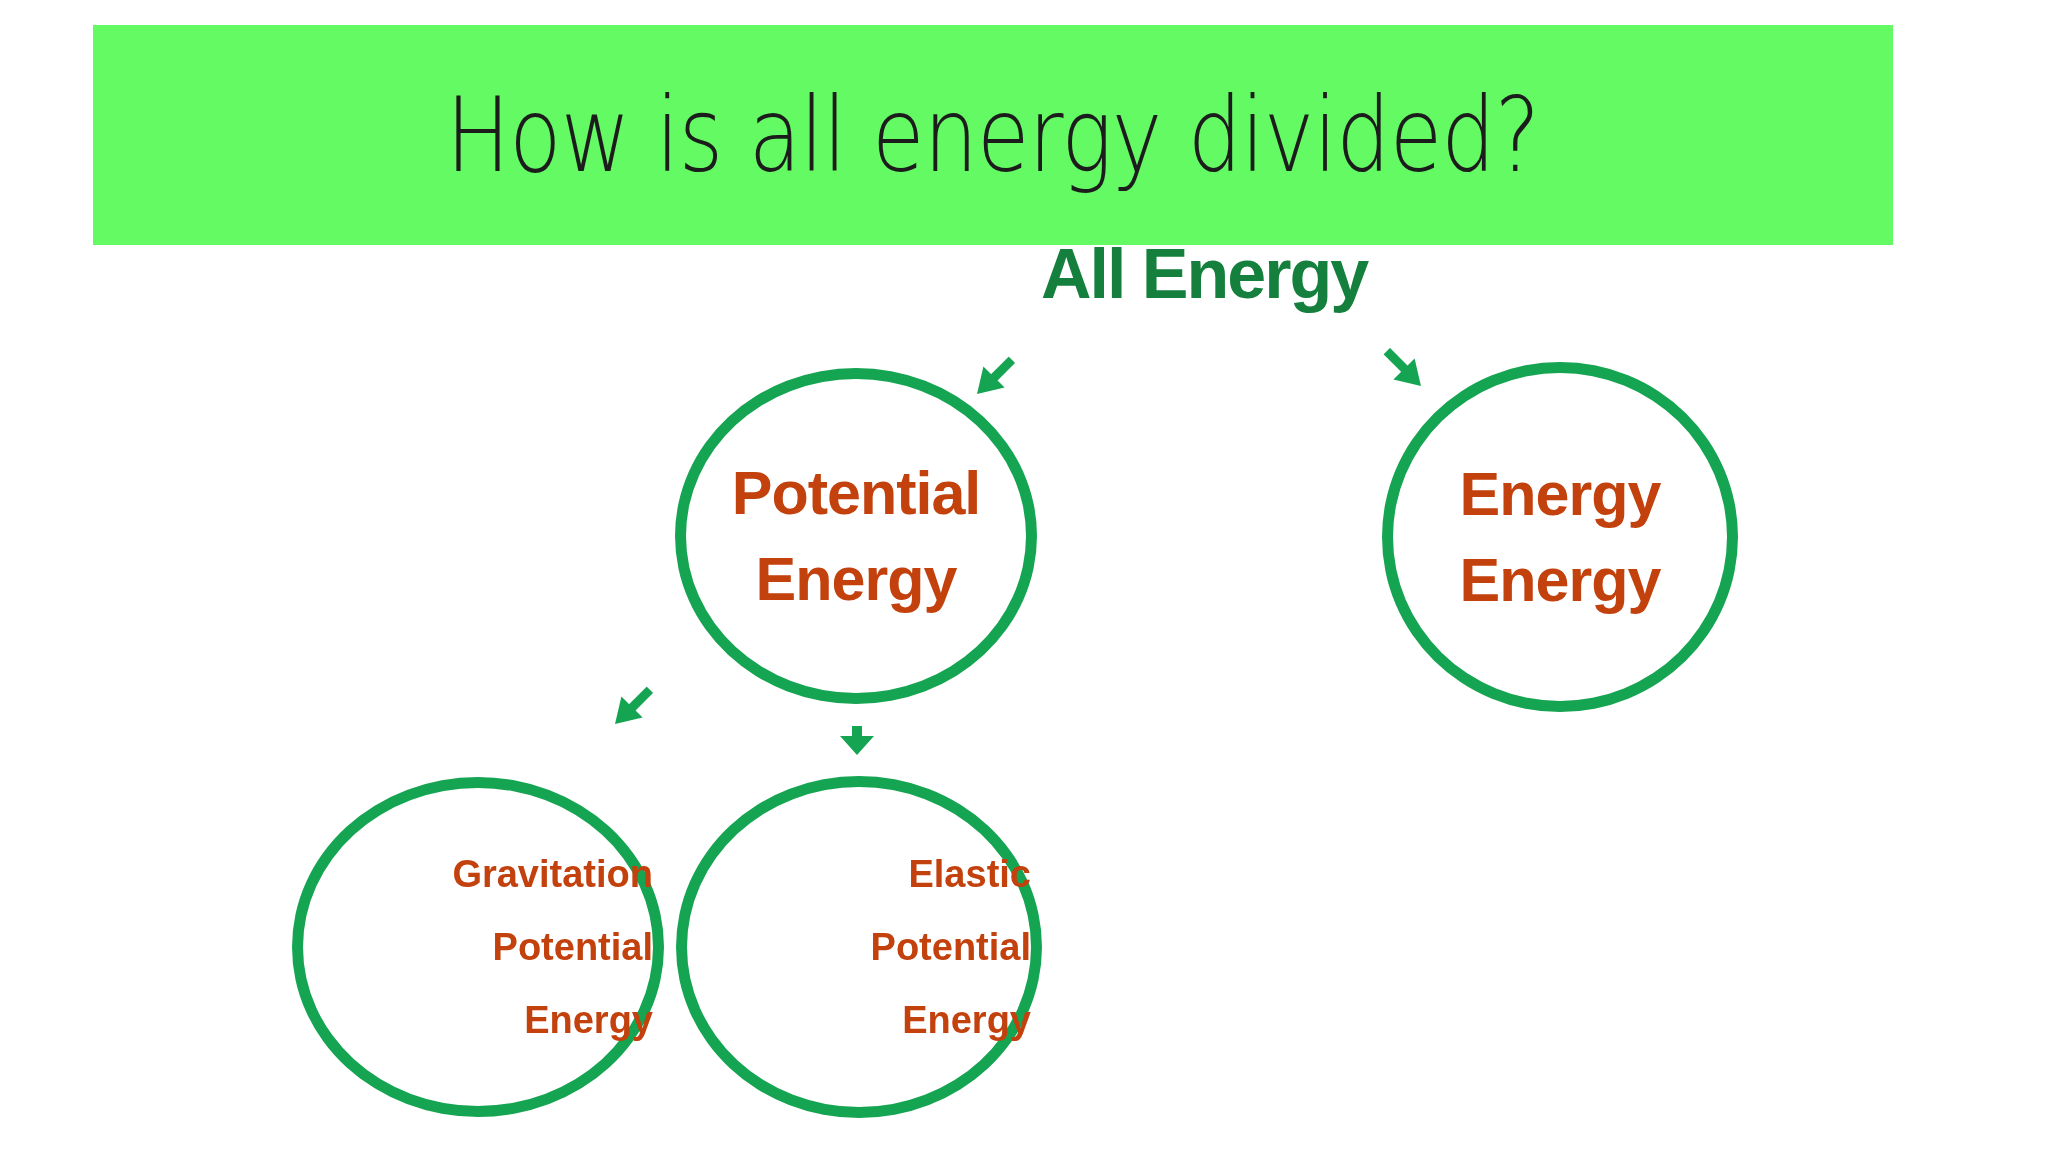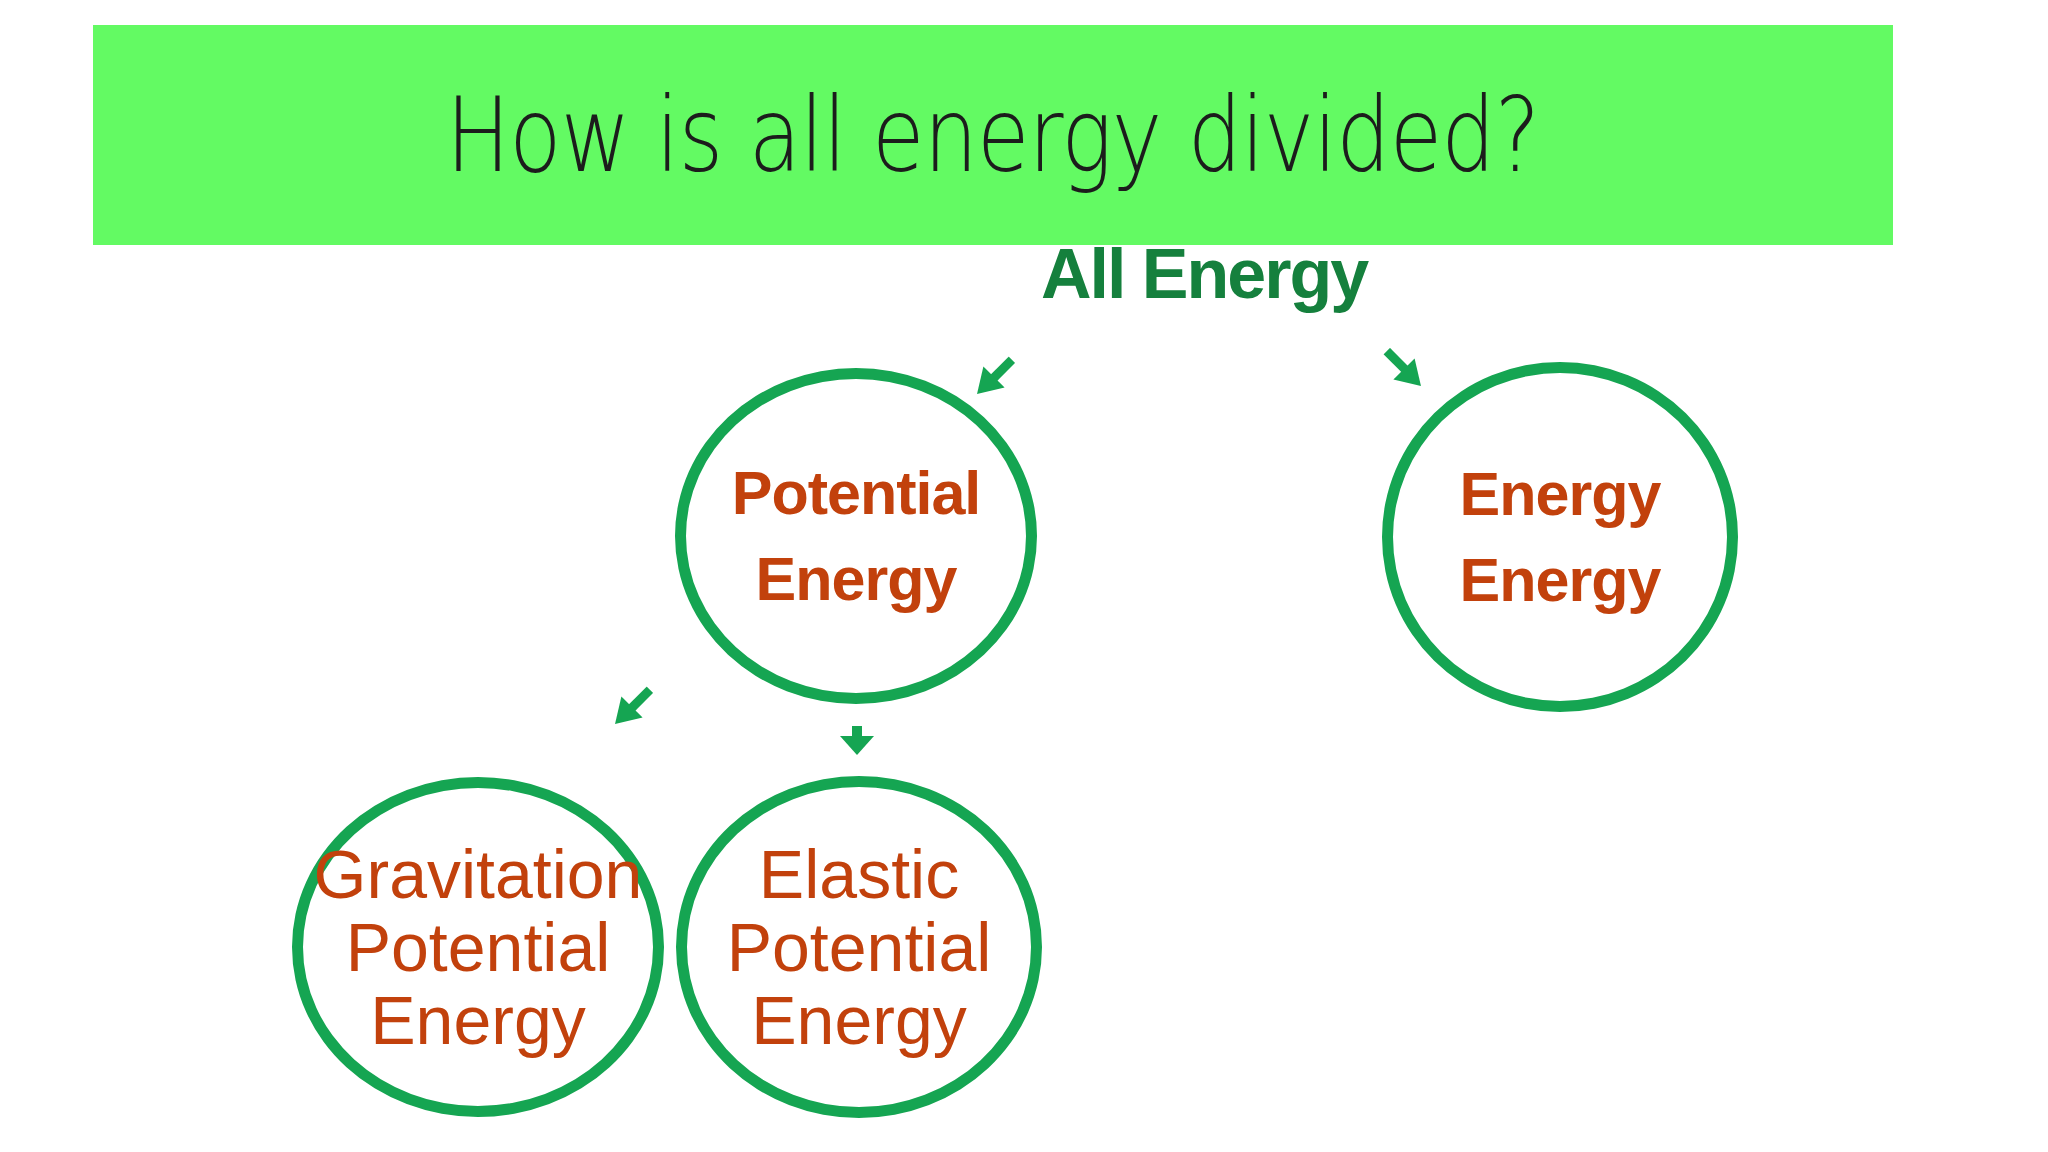--- a/index.html
+++ b/index.html
@@ -68,23 +68,24 @@
     text-align: center;
     color: #c2410c;
   }
   .node.level-1 {
     font-weight: bold;
     font-size: 61px;
     line-height: 86px;
     letter-spacing: -1px;
   }
   .node.level-2 {
-    font-weight: normal;
-    font-size: 68px;
+    font-weight: bold;
+    font-size: 38px;
     line-height: 73px;
+    align-items: flex-end;
   }
   .node-potential    { left: 675px;  top: 368px; width: 362px; height: 336px; }
   .node-kinetic      { left: 1382px; top: 362px; width: 356px; height: 350px; }
   .node-gravitation  { left: 292px;  top: 777px; width: 372px; height: 340px; }
   .node-elastic      { left: 676px;  top: 776px; width: 366px; height: 342px; }
   .node .line { display: block; }
 
   
   .arrow {
     position: absolute;

